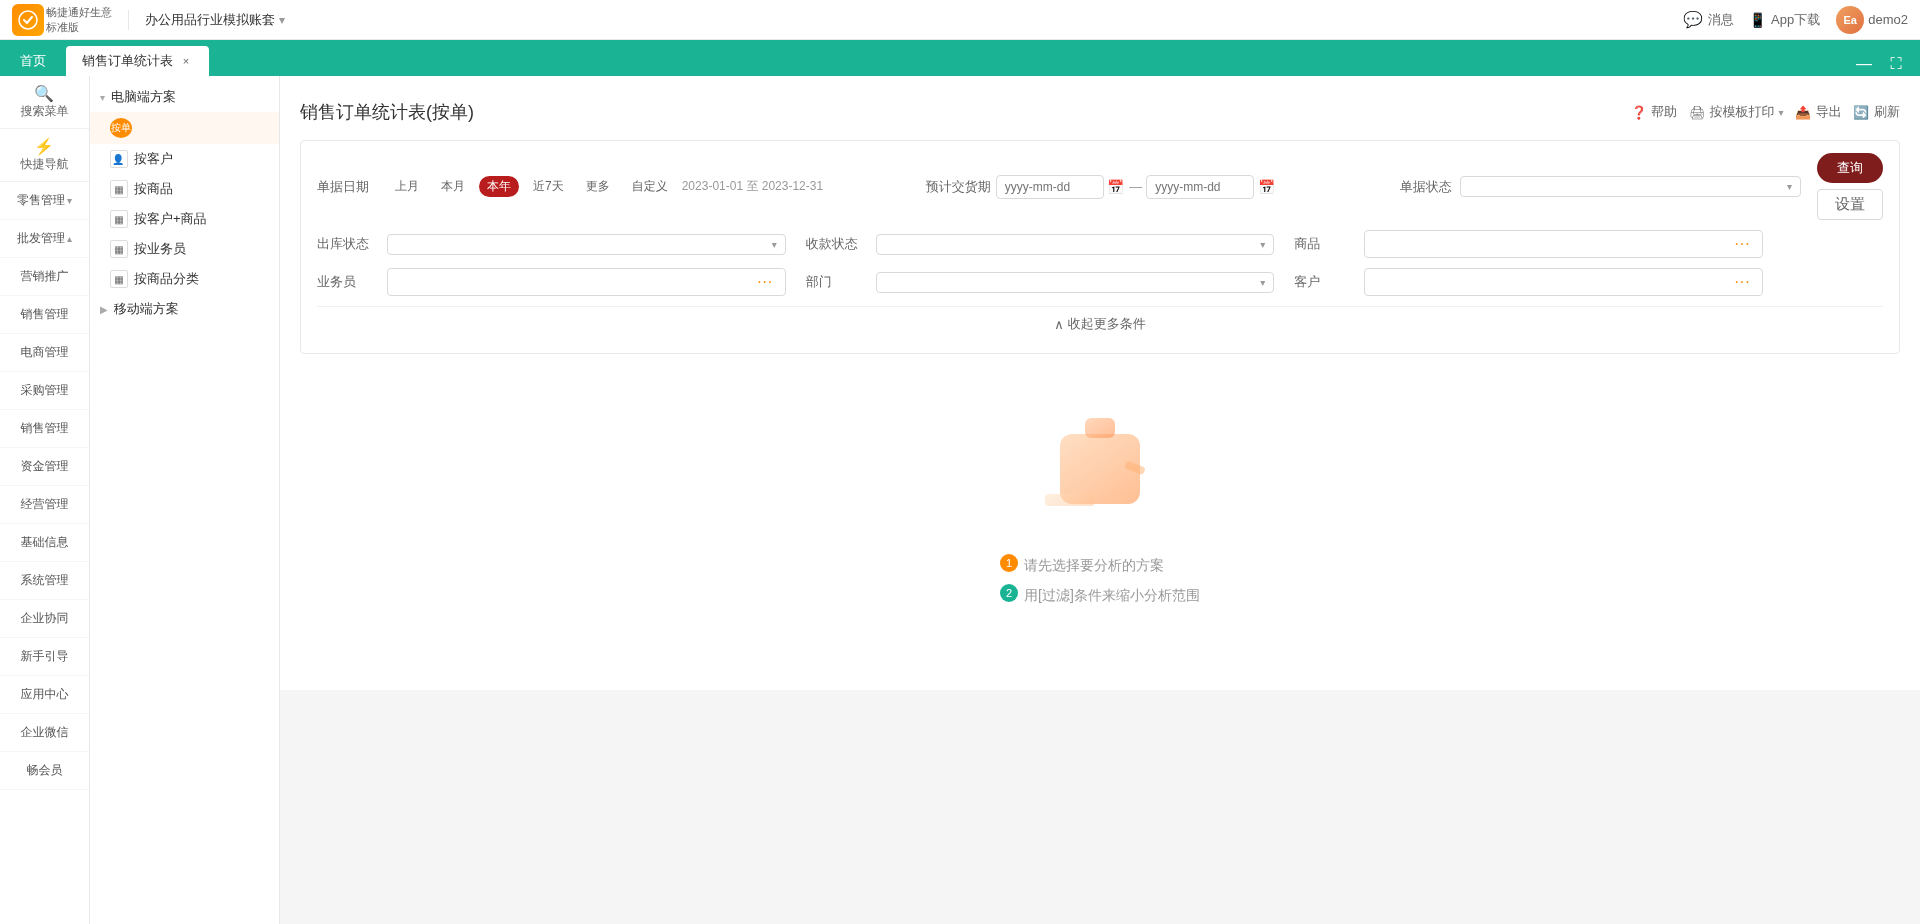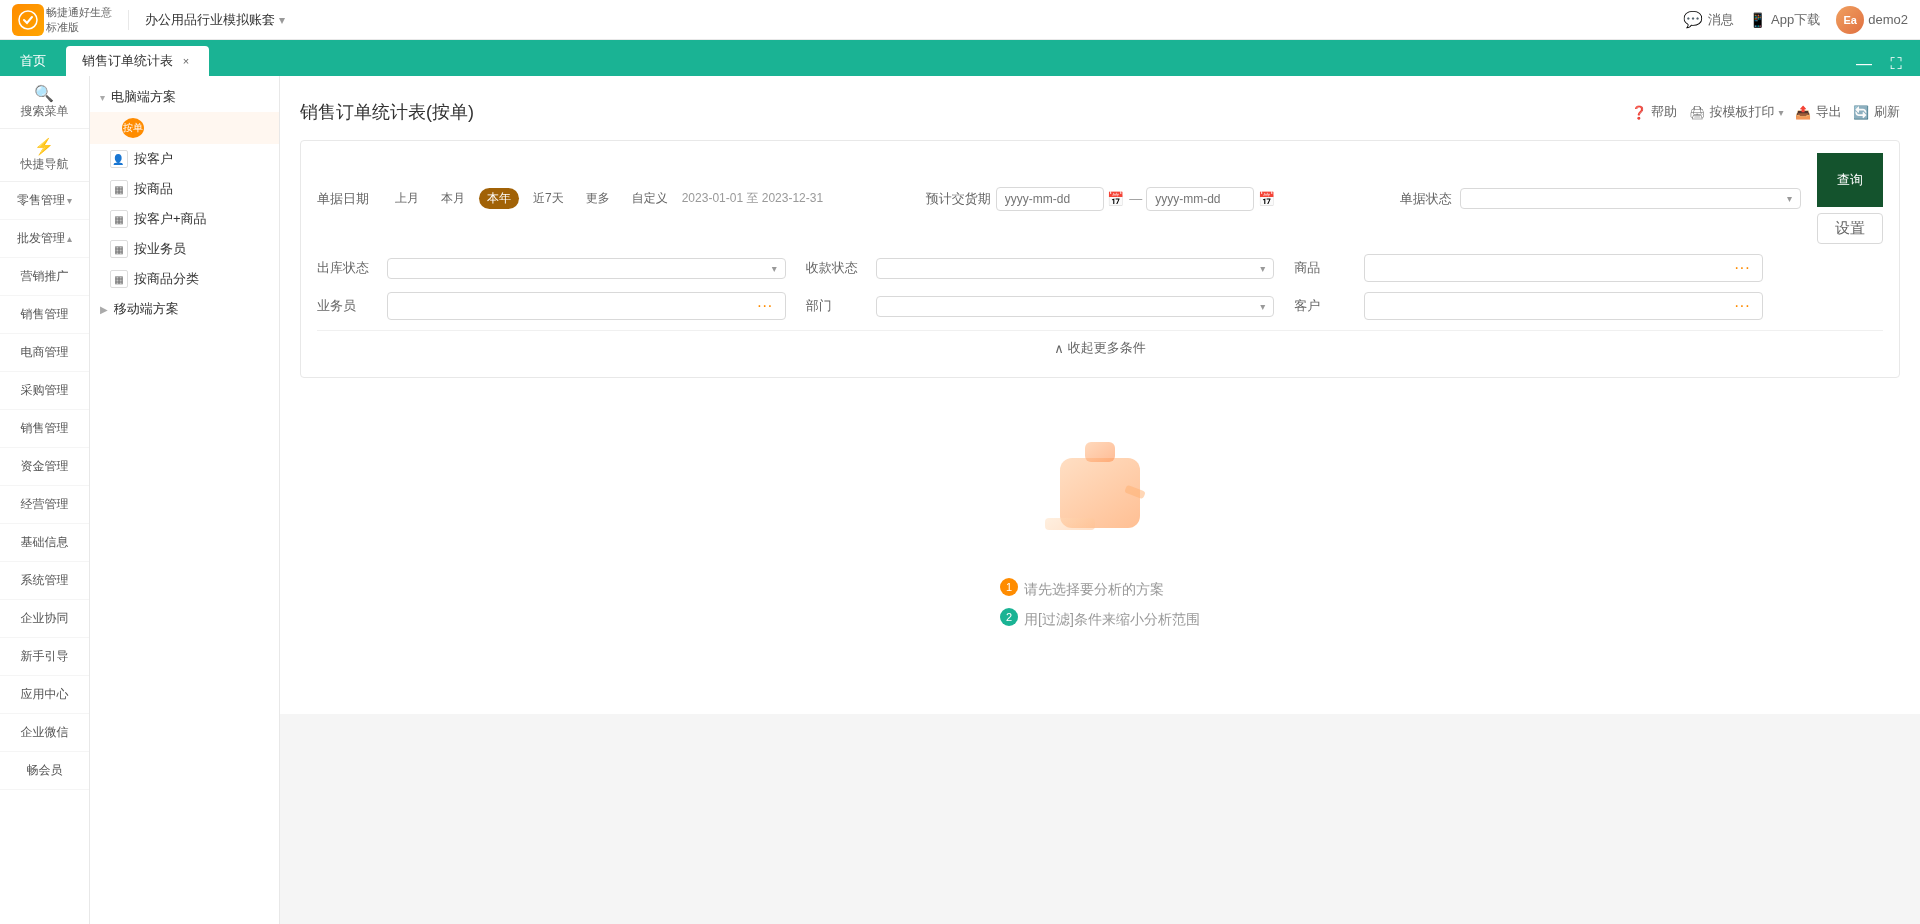--- a/index.html
+++ b/index.html
@@ -140,21 +140,21 @@
       color: #333;
       cursor: pointer;
       display: flex; align-items: center; gap: 6px;
     }
     .tree-item.selected { background: #fff7f0; color: #ff8c00; }
     .tree-item.parent { padding-left: 10px; font-weight: 500; }
     .tree-item .orange-icon {
       width: 22px; height: 20px; border-radius: 50%;
       background: #ff8c00; color: white;
       display: flex; align-items: center; justify-content: center;
-      font-size: 11px; flex-shrink: 0; margin-left: 12px;
+      font-size: 11px; flex-shrink: 0;
     }
     .tree-item .sq-icon {
       width: 18px; height: 18px; border: 1px solid #ddd;
       display: flex; align-items: center; justify-content: center;
       font-size: 10px; color: #666; flex-shrink: 0;
       border-radius: 2px;
     }
 
     
     .main-content {
@@ -202,21 +202,21 @@
       white-space: nowrap;
       min-width: 70px;
     }
     .date-filter { display: flex; align-items: center; gap: 6px; flex: 2; }
     .date-btn {
       padding: 2px 8px; border-radius: 3px;
       font-size: 12px; cursor: pointer; border: none;
       background: transparent; color: #666;
     }
     .date-btn.active {
-      background: #a16207; color: white; border-radius: 12px;
+      background: #b91c1c; color: white; border-radius: 12px;
     }
     .date-range-text { font-size: 12px; color: #999; }
     .date-input-wrap { display: flex; align-items: center; gap: 4px; flex: 1.5; }
     .date-input {
       border: 1px solid #d9d9d9; border-radius: 4px;
       padding: 4px 8px; font-size: 12px; color: #bbb;
       width: 108px; outline: none;
     }
     .date-icon { color: #ff8c00; font-size: 14px; cursor: pointer; }
     .select-wrap {
@@ -227,22 +227,22 @@
     }
     .select-arrow { color: #999; font-size: 10px; }
     .status-select { flex: 1.2; }
     .ellipsis-btn { color: #ff8c00; font-size: 16px; cursor: pointer; padding: 0 4px; }
 
     .query-btns {
       display: flex; flex-direction: column; gap: 6px;
       margin-left: 16px;
     }
     .btn-query {
-      background: #14532d; color: white; border: none;
-      padding: 18px 20px; border-radius: 0; cursor: pointer;
+      background: #7f1d1d; color: white; border: none;
+      padding: 6px 20px; border-radius: 15px; cursor: pointer;
       font-size: 13px; white-space: nowrap;
     }
     .btn-setting {
       background: white; color: #666; border: 1px solid #d9d9d9;
       padding: 5px 16px; border-radius: 4px; cursor: pointer;
       font-size: 15px; white-space: nowrap;
     }
 
     .collapse-bar {
       text-align: center; padding: 8px 0;

